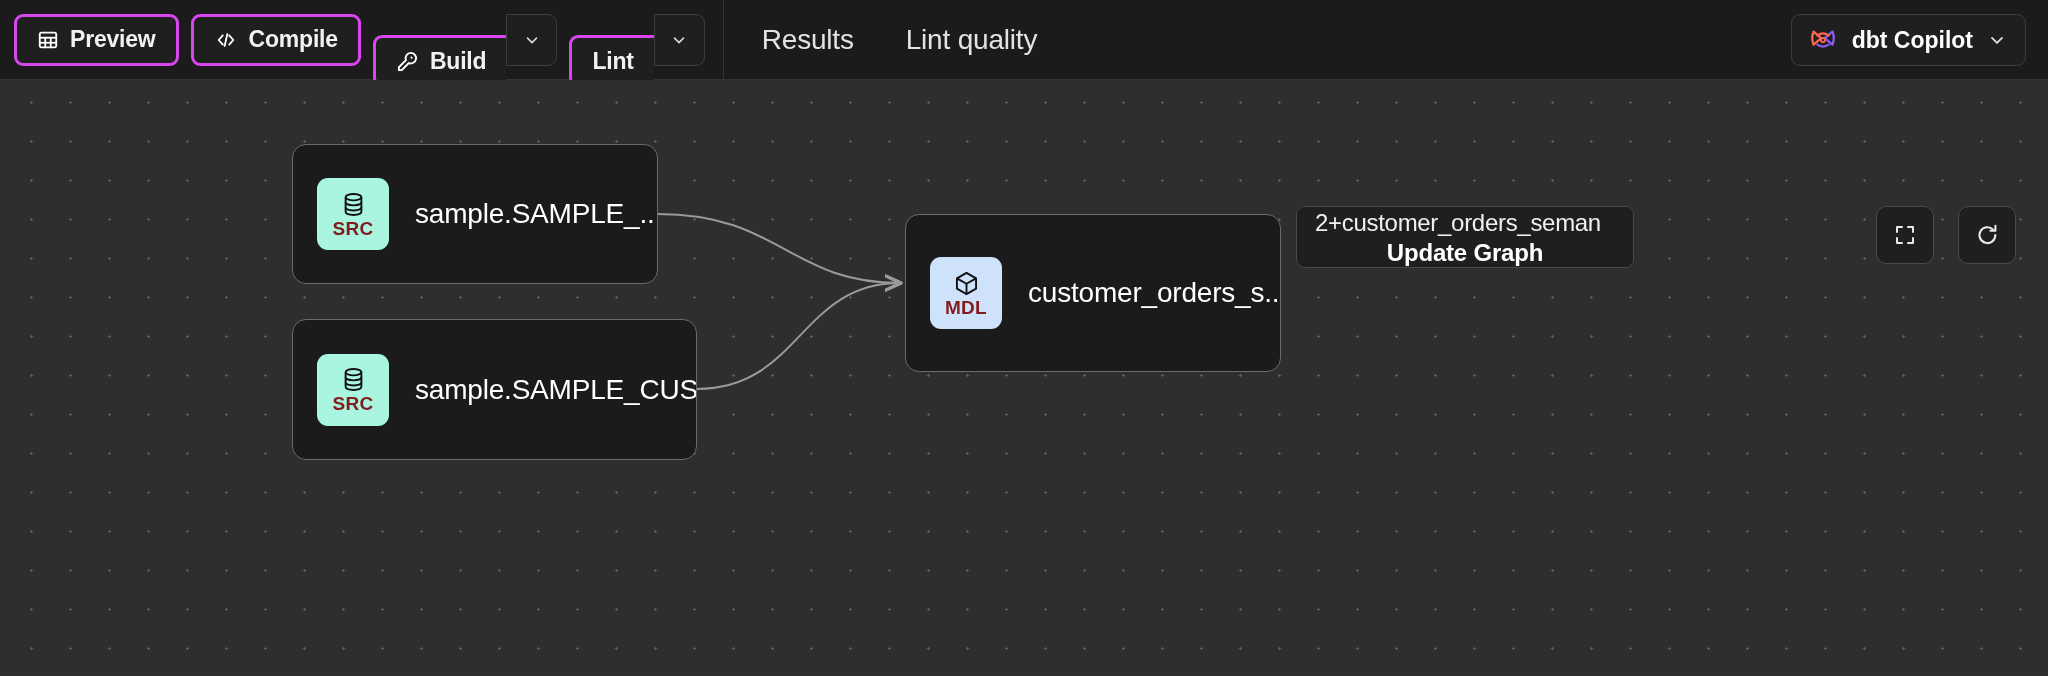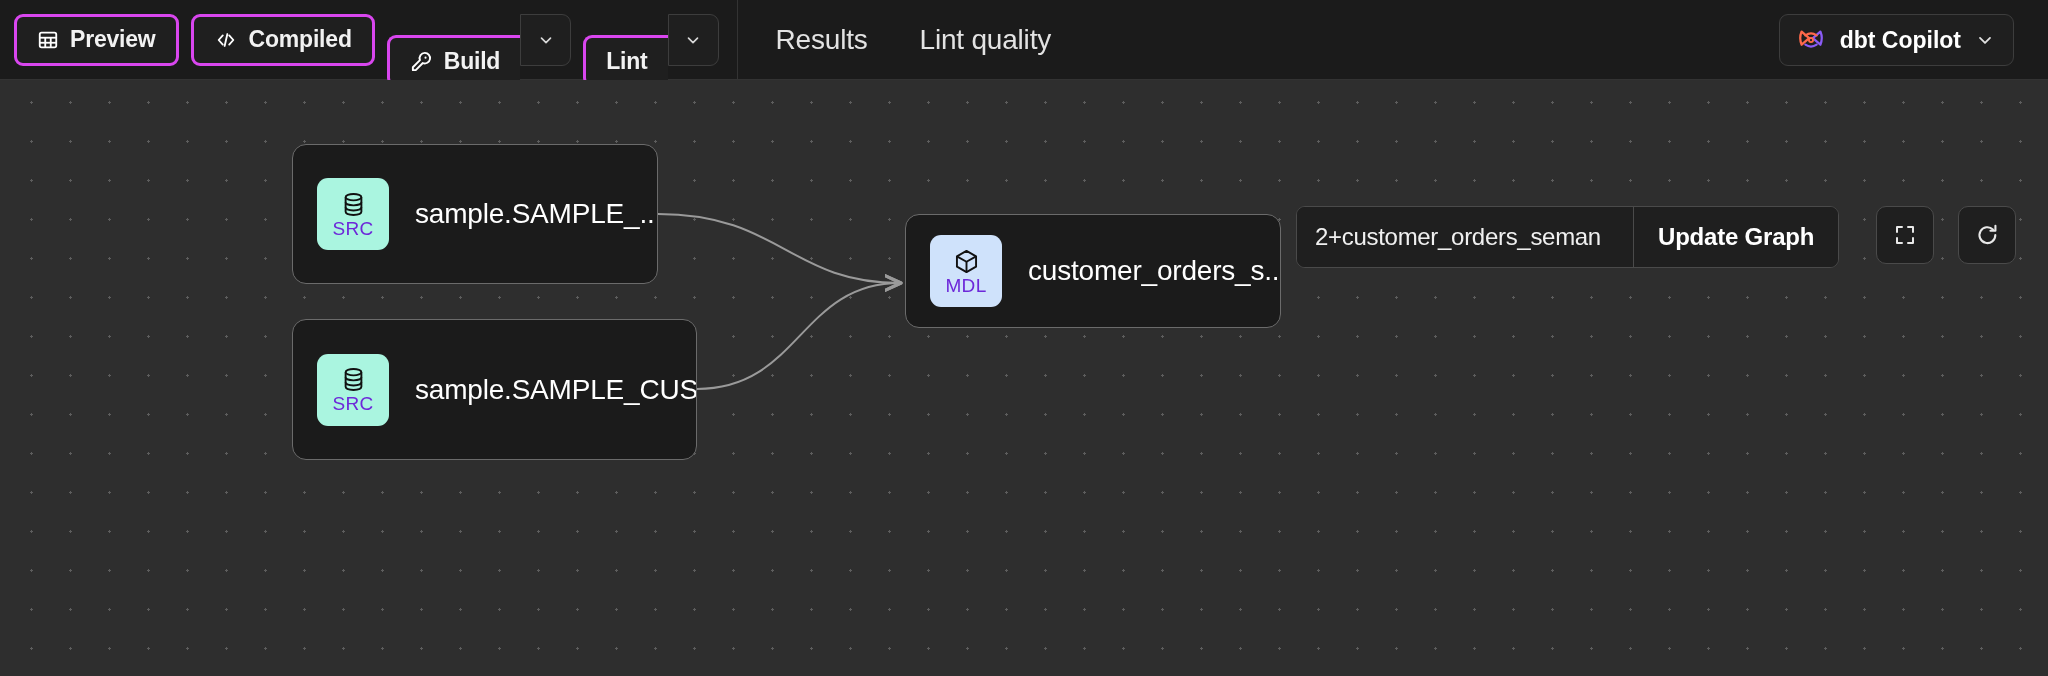--- a/index.html
+++ b/index.html
@@ -75,21 +75,21 @@
   .tab.active { color: #ffffff; }
   .tab.active::after {
     content: "";
     position: absolute;
     left: 0; right: 0; bottom: 0;
     height: 3px;
     background: #8a8a8a;
   }
 
   #copilot-btn {
-    position: absolute; right: 34px; top: 14px;
+    position: absolute; right: 22px; top: 14px;
     height: 52px;
     display: flex; align-items: center; gap: 14px;
     padding: 0 18px 0 16px;
     background: #1f1f1f;
     border: 1px solid #3d3d3d;
     border-radius: 9px;
     color: #ffffff;
     font-size: 23px; font-weight: 700;
     cursor: pointer;
   }
@@ -122,38 +122,39 @@
     width: 72px; height: 72px;
     border-radius: 11px;
     display: flex; flex-direction: column;
     align-items: center; justify-content: center;
     gap: 1px;
     flex-shrink: 0;
   }
   .badge.src { background: #aaf5e0; }
   .badge.mdl { background: #cfe2fb; }
   .badge-text {
-    font-size: 19px; font-weight: 400; color: #6d28d9;
+    font-size: 19px; font-weight: 700; color: #7f1d1d;
     letter-spacing: 0.3px; line-height: 1;
   }
   .node-label {
     font-size: 28px; color: #ffffff;
     letter-spacing: -0.2px;
     white-space: nowrap; overflow: hidden;
   }
 
   
   #graph-controls {
     position: absolute; left: 1296px; top: 126px;
     display: flex; align-items: stretch;
     background: #1f1f1f;
     border: 1px solid #4a4a4a;
     border-radius: 9px;
     height: 62px;
     overflow: hidden;
+    flex-direction: column;
   }
   #selector-input {
     width: 336px; height: 100%;
     background: #1f1f1f;
     border: none; outline: none;
     color: #f0f0f0;
     font-family: "Liberation Sans", sans-serif;
     font-size: 24px;
     padding: 0 18px;
     letter-spacing: -0.3px;
@@ -202,21 +203,21 @@
     </div>
 
     <div class="tb-btn">
       <span style="display:flex;">
         <svg width="24" height="22" viewBox="0 0 24 24" fill="none" stroke="#ffffff" stroke-width="2" stroke-linecap="round" stroke-linejoin="round">
           <polyline points="8.5,7 4,12 8.5,17"></polyline>
           <polyline points="15.5,7 20,12 15.5,17"></polyline>
           <line x1="13.5" y1="5.5" x2="10.5" y2="18.5"></line>
         </svg>
       </span>
-      <span>Compiled</span>
+      <span>Compile</span>
     </div>
 
     <div class="split">
       <div class="tb-btn main-part">
         <span style="display:flex;">
           <svg width="23" height="23" viewBox="0 0 24 24" fill="none" stroke="#ffffff" stroke-width="2" stroke-linecap="round" stroke-linejoin="round">
             <path d="M15.5 3a5.5 5.5 0 0 0-5.1 7.6L3 18v3h3l7.4-7.4A5.5 5.5 0 1 0 15.5 3z"></path>
             <circle cx="16.2" cy="8" r="1.1" fill="#ffffff" stroke="none"></circle>
           </svg>
         </span>
@@ -310,21 +311,21 @@
           <path d="M5 5.5 v13 c0 1.6 3.1 2.8 7 2.8 s7 -1.2 7 -2.8 v-13"></path>
           <path d="M5 10 c0 1.6 3.1 2.8 7 2.8 s7 -1.2 7 -2.8"></path>
           <path d="M5 14.5 c0 1.6 3.1 2.8 7 2.8 s7 -1.2 7 -2.8"></path>
         </svg>
       </span>
       <span class="badge-text">SRC</span>
     </div>
     <span class="node-label">sample.SAMPLE_CUS...</span>
   </div>
 
-  <div class="node" style="left:905px; top:134px; width:376px; height:114px;">
+  <div class="node" style="left:905px; top:134px; width:376px; height:158px;">
     <div class="badge mdl">
       <span style="display:flex;">
         <svg width="27" height="27" viewBox="0 0 24 24" fill="none" stroke="#111111" stroke-width="1.7" stroke-linejoin="round">
           <path d="M12 2.6 L20.5 7.4 L20.5 16.6 L12 21.4 L3.5 16.6 L3.5 7.4 Z"></path>
           <path d="M3.5 7.4 L12 12.2 L20.5 7.4"></path>
           <path d="M12 12.2 L12 21.4"></path>
         </svg>
       </span>
       <span class="badge-text">MDL</span>
     </div>

